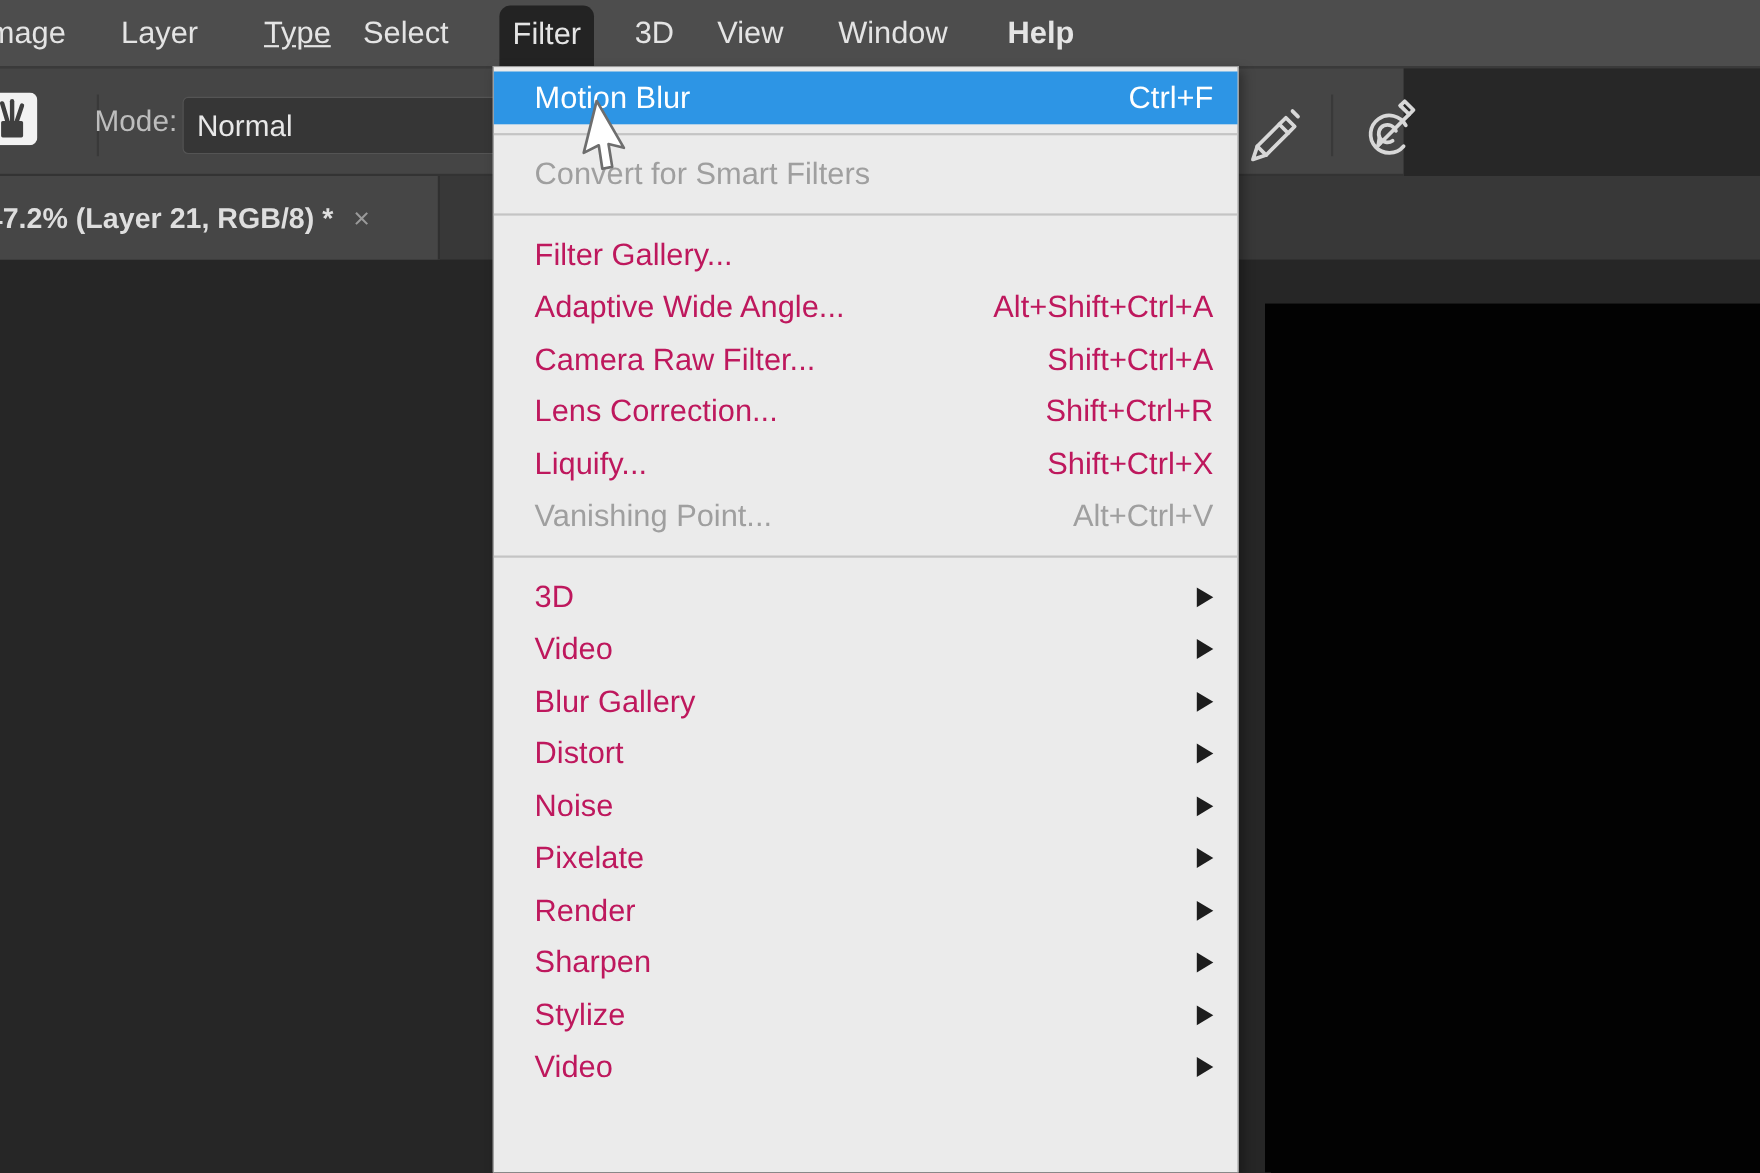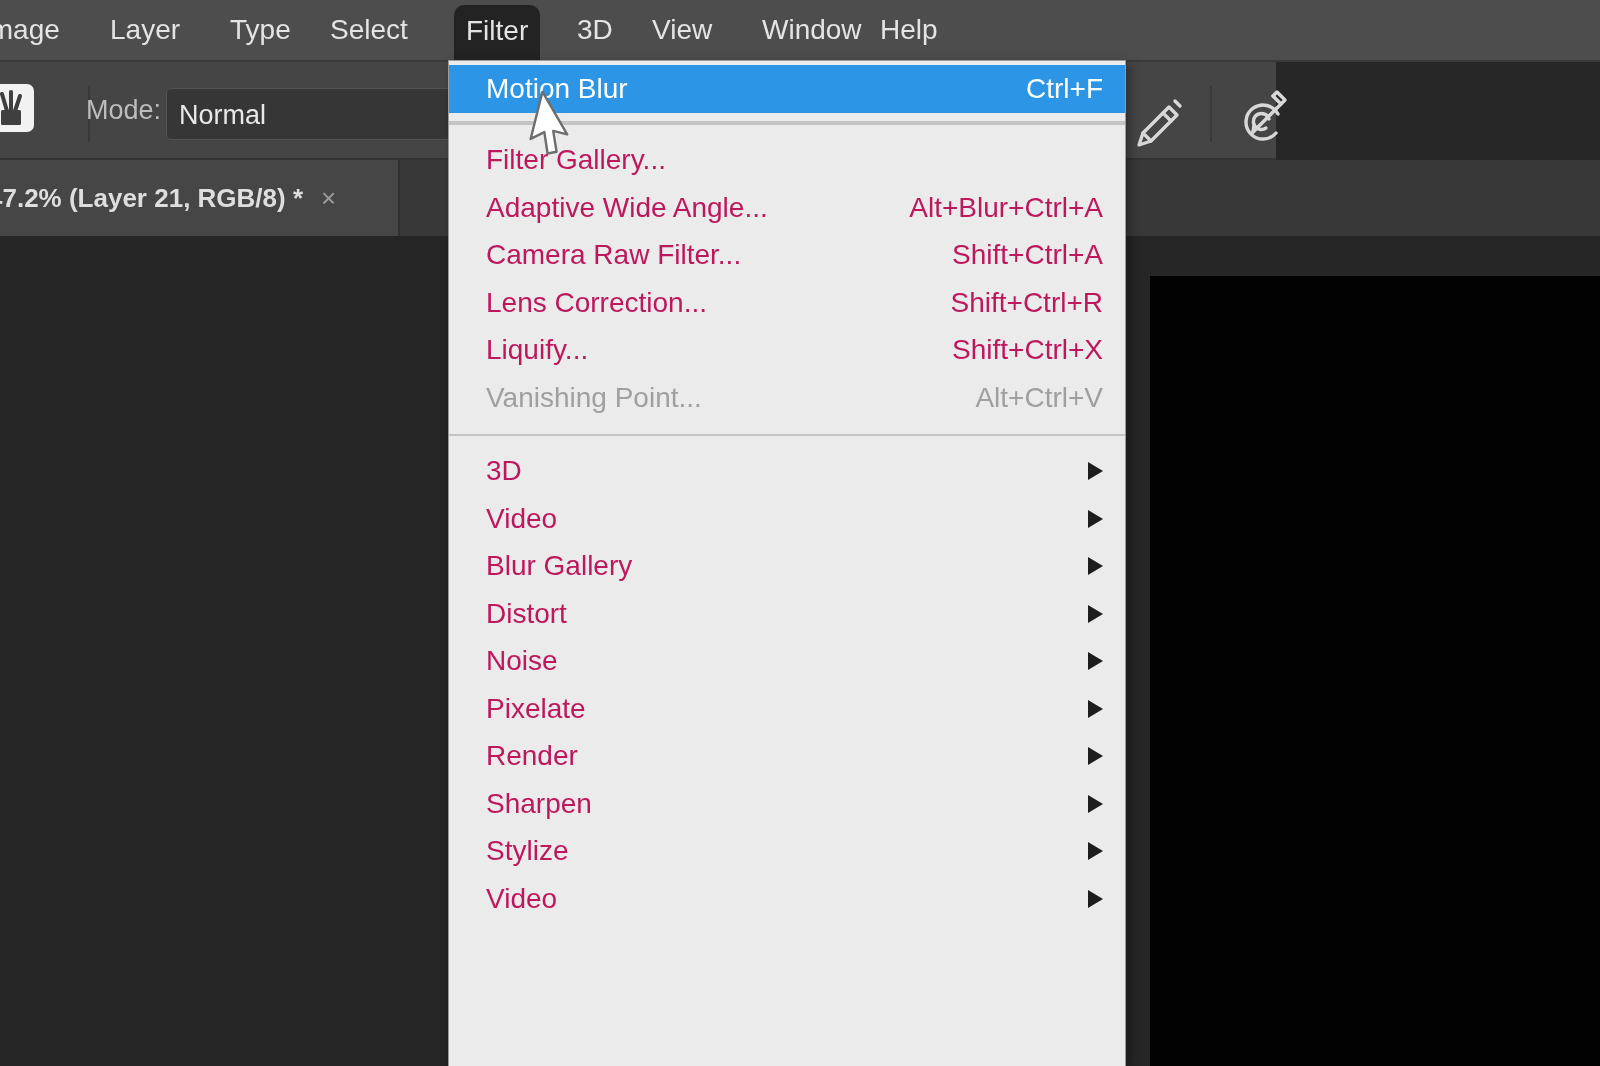--- a/index.html
+++ b/index.html
@@ -80,27 +80,27 @@
 </head>
 <body>
 
 <div class="doc-area"></div>
 <div class="canvas-black"></div>
 
 <div class="menubar">
   <div id="menubar-items">
       <div class="menubar-item" style="left: -30px;">Image</div>
       <div class="menubar-item" style="left: 98px;">Layer</div>
-      <div class="menubar-item" style="left: 218px;">Type</div>
+      <div class="menubar-item" style="left: 228px; text-decoration: underline;">Type</div>
       <div class="menubar-item" style="left: 318px;">Select</div>
       <div class="menubar-item active" style="left: 454px;">Filter</div>
       <div class="menubar-item" style="left: 565px;">3D</div>
       <div class="menubar-item" style="left: 640px; text-align: right;">View</div>
       <div class="menubar-item" style="left: 750px;">Window</div>
-      <div class="menubar-item" style="left: 868px;">Help</div>
+      <div class="menubar-item" style="left: 904px; font-weight: bold;">Help</div>
     </div>
 </div>
 
 <div class="options-bar">
   <div class="tool-preset">
     <svg width="46" height="48" viewBox="0 0 46 48">
       <rect x="0" y="0" width="46" height="48" rx="7" fill="#f2f2f2"></rect>
       <path d="M19 27 L14 10" stroke="#3f3f3f" stroke-width="4" stroke-linecap="round"></path>
       <path d="M23 27 L23 8" stroke="#3f3f3f" stroke-width="4" stroke-linecap="round"></path>
       <path d="M27 27 L32 12" stroke="#3f3f3f" stroke-width="4" stroke-linecap="round"></path>
@@ -141,28 +141,33 @@
 </div>
 
 <div class="menu-popup" id="filter-menu">
     <div class="menu-group">
       <div class="menu-row highlighted">
         <span class="label">Motion Blur</span>
         <span class="shortcut">Ctrl+F</span>
       </div>
     </div>
     <div class="menu-separator"></div>
+    <div class="menu-group">
+      <div class="menu-row disabled">
+        <span class="label">Convert for Smart Filters</span>
+      </div>
+    </div>
     <div class="menu-separator"></div>
     <div class="menu-group">
       <div class="menu-row">
         <span class="label">Filter Gallery...</span>
       </div>
       <div class="menu-row">
         <span class="label">Adaptive Wide Angle...</span>
-        <span class="shortcut">Alt+Blur+Ctrl+A</span>
+        <span class="shortcut">Alt+Shift+Ctrl+A</span>
       </div>
       <div class="menu-row">
         <span class="label">Camera Raw Filter...</span>
         <span class="shortcut">Shift+Ctrl+A</span>
       </div>
       <div class="menu-row">
         <span class="label">Lens Correction...</span>
         <span class="shortcut">Shift+Ctrl+R</span>
       </div>
       <div class="menu-row">

